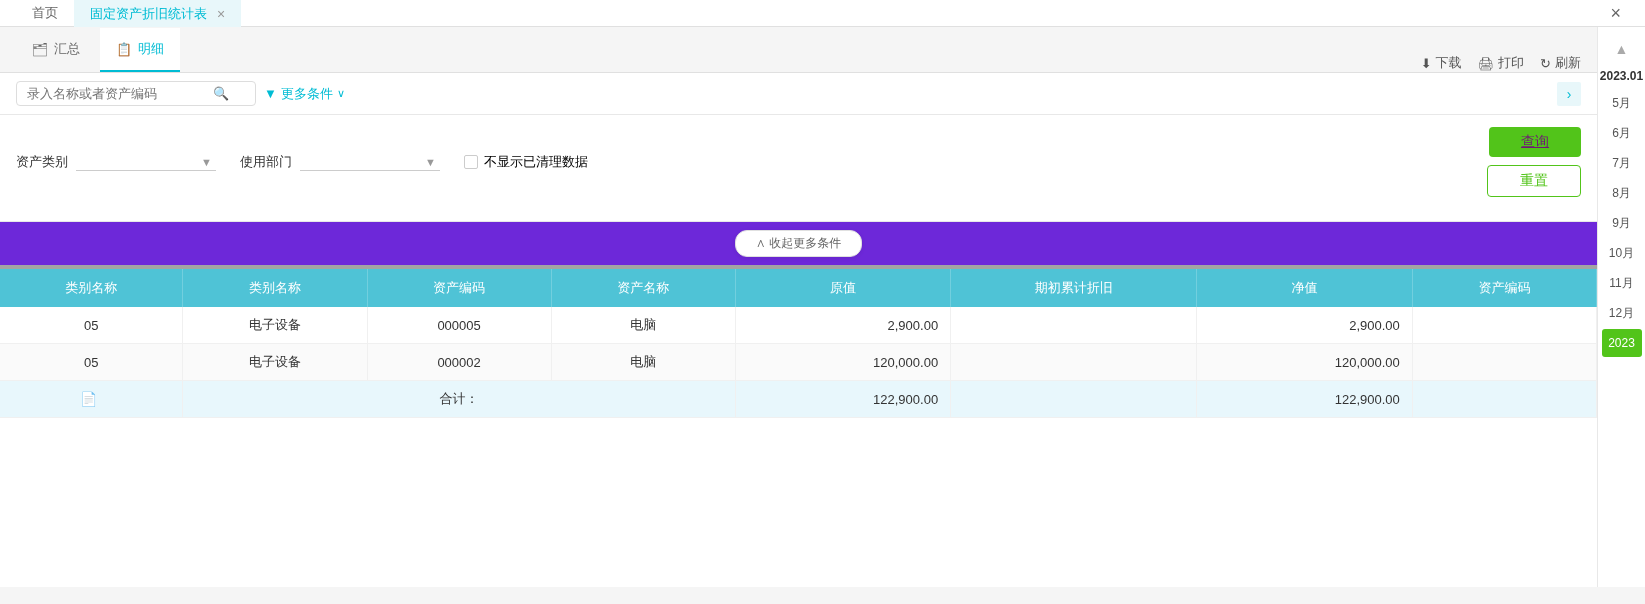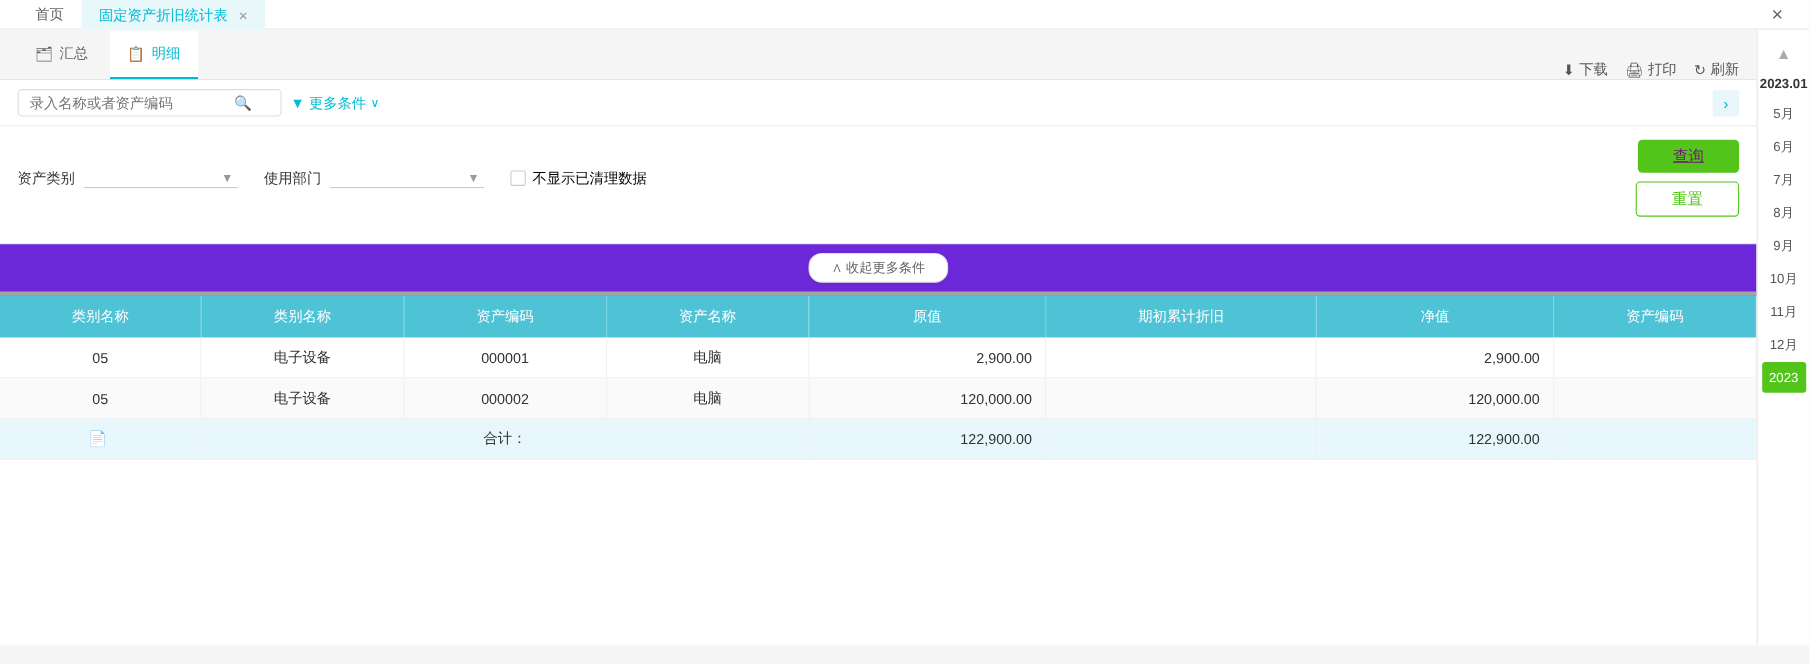--- a/index.html
+++ b/index.html
@@ -457,21 +457,21 @@
             <th>期初累计折旧</th>
             <th>净值</th>
             <th>资产编码</th>
           </tr>
         </thead>
         <tbody>
 
           <tr>
             <td>05</td>
             <td>电子设备</td>
-            <td>000001</td>
+            <td>000005</td>
             <td>电脑</td>
             <td class="text-right">2,900.00</td>
             <td></td>
             <td class="text-right">2,900.00</td>
             <td></td>
           </tr>
 
           <tr>
             <td>05</td>
             <td>电子设备</td>

